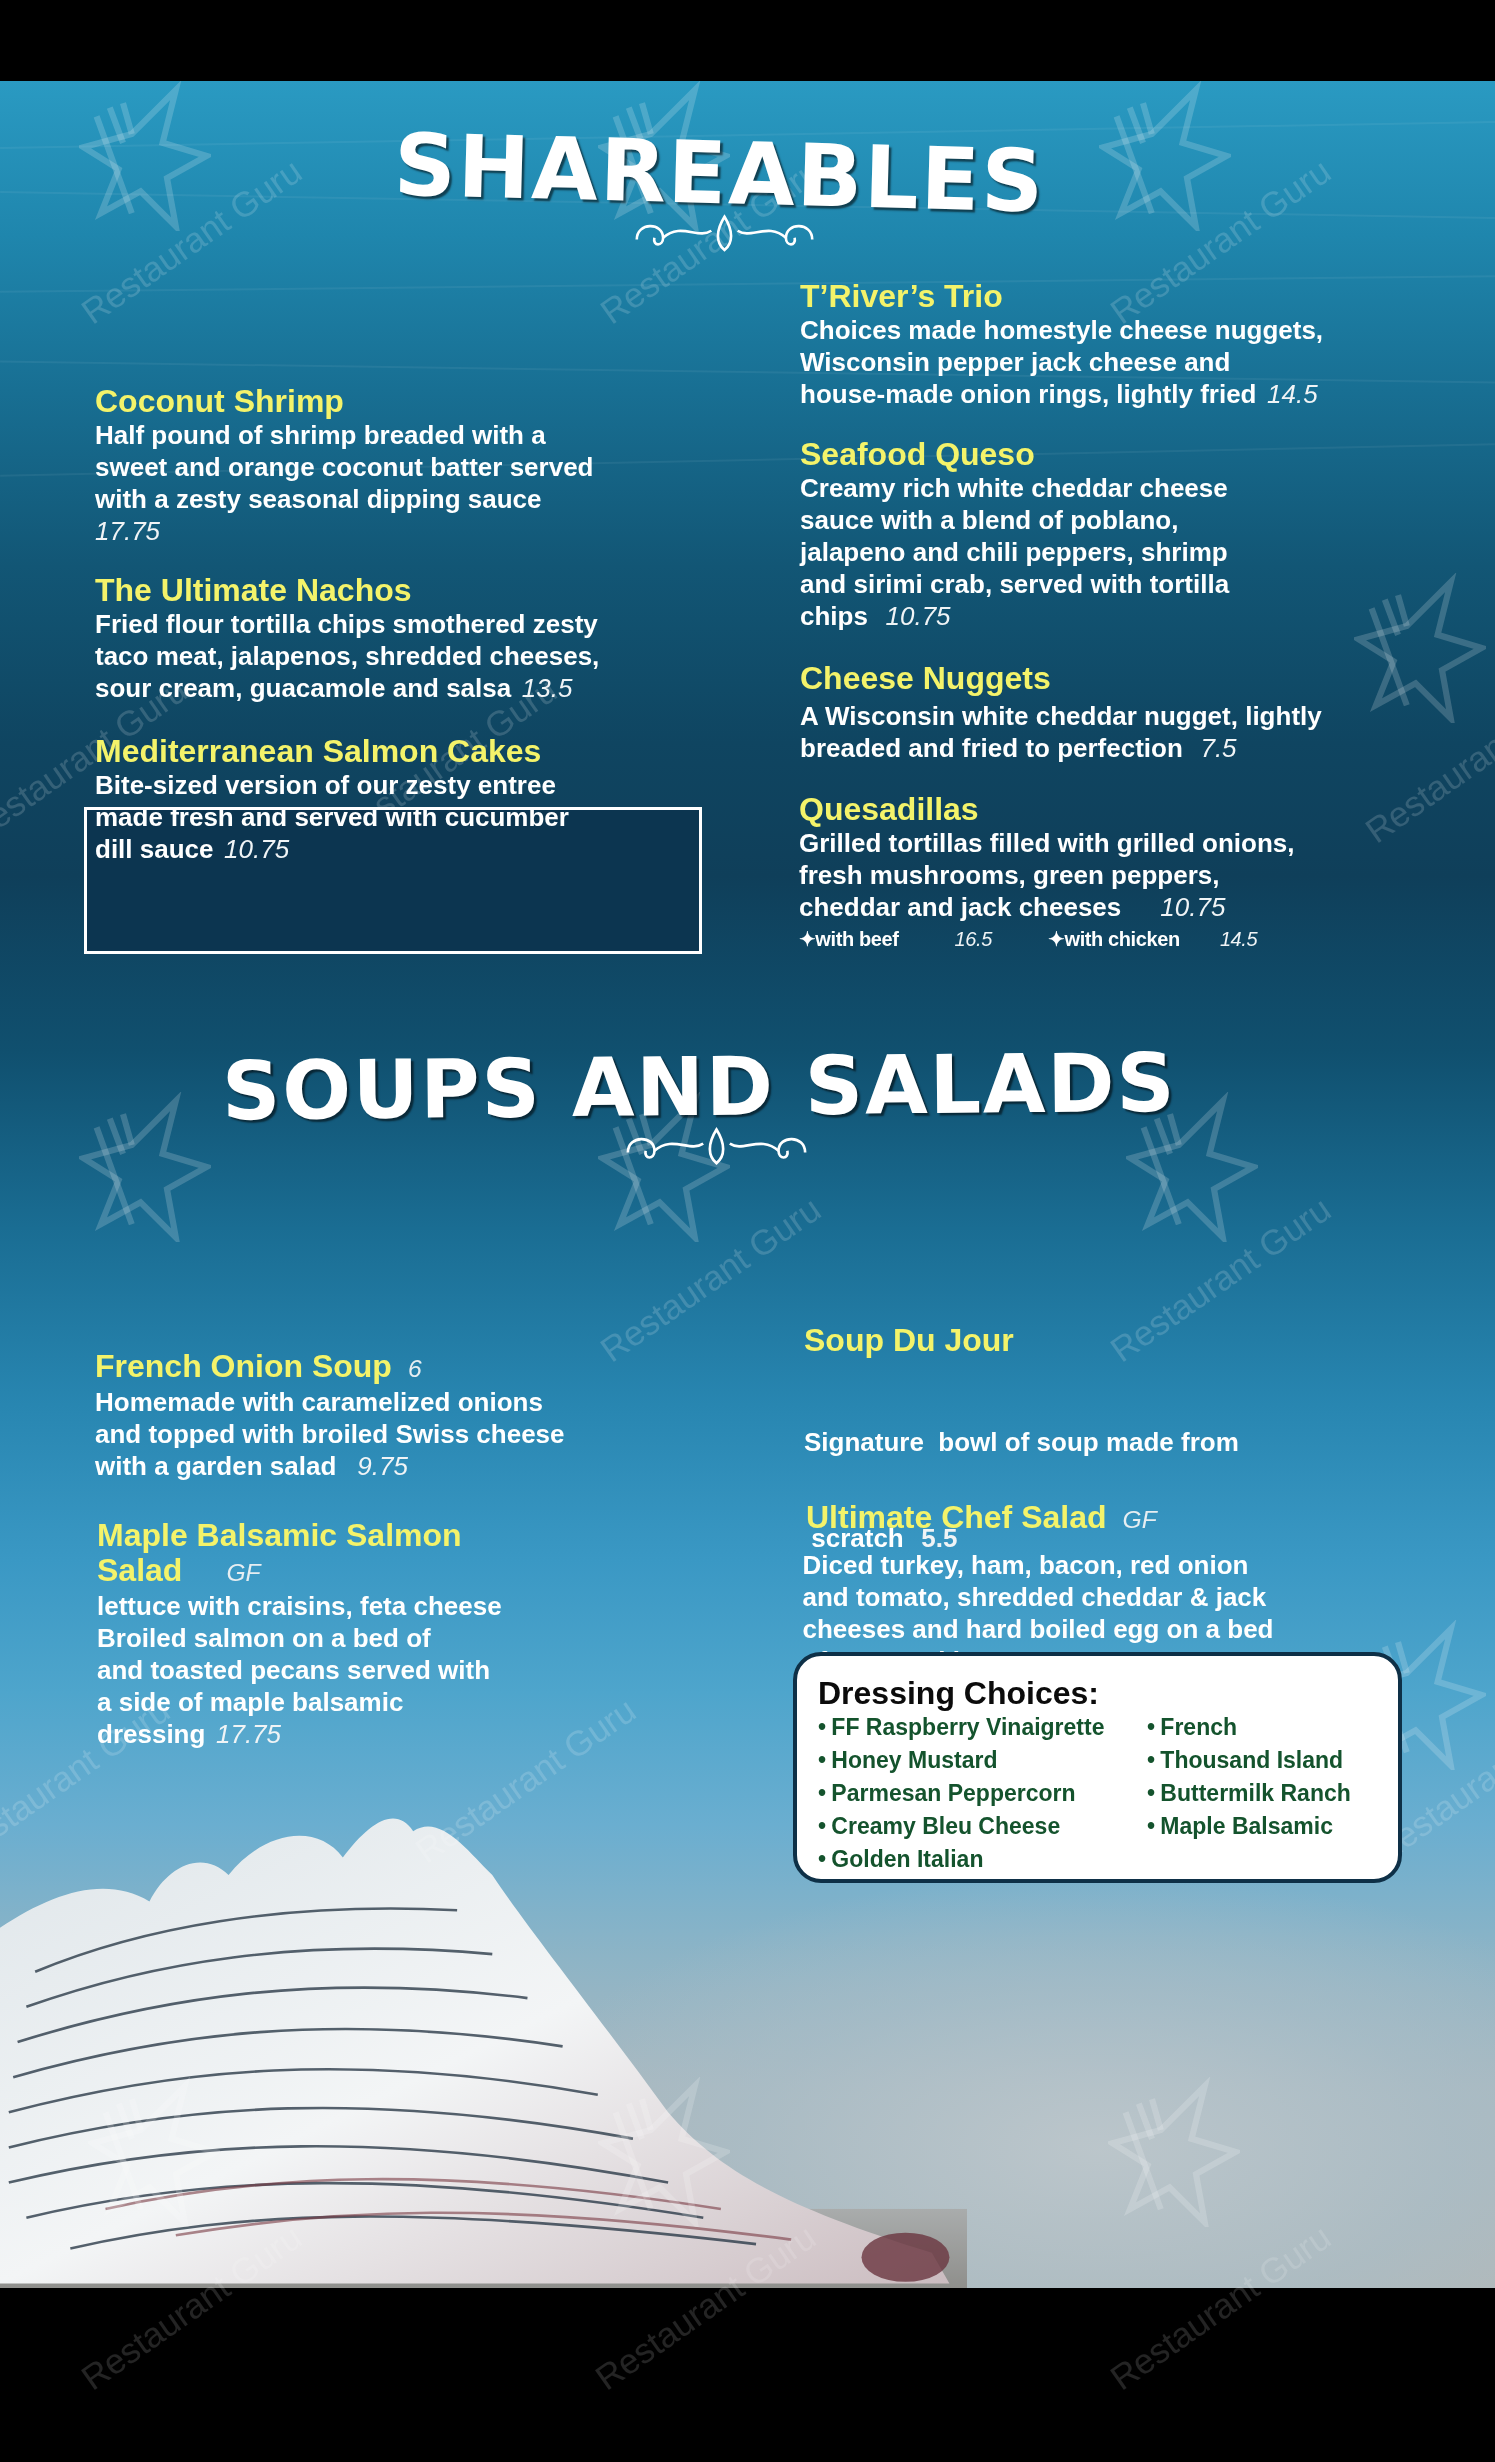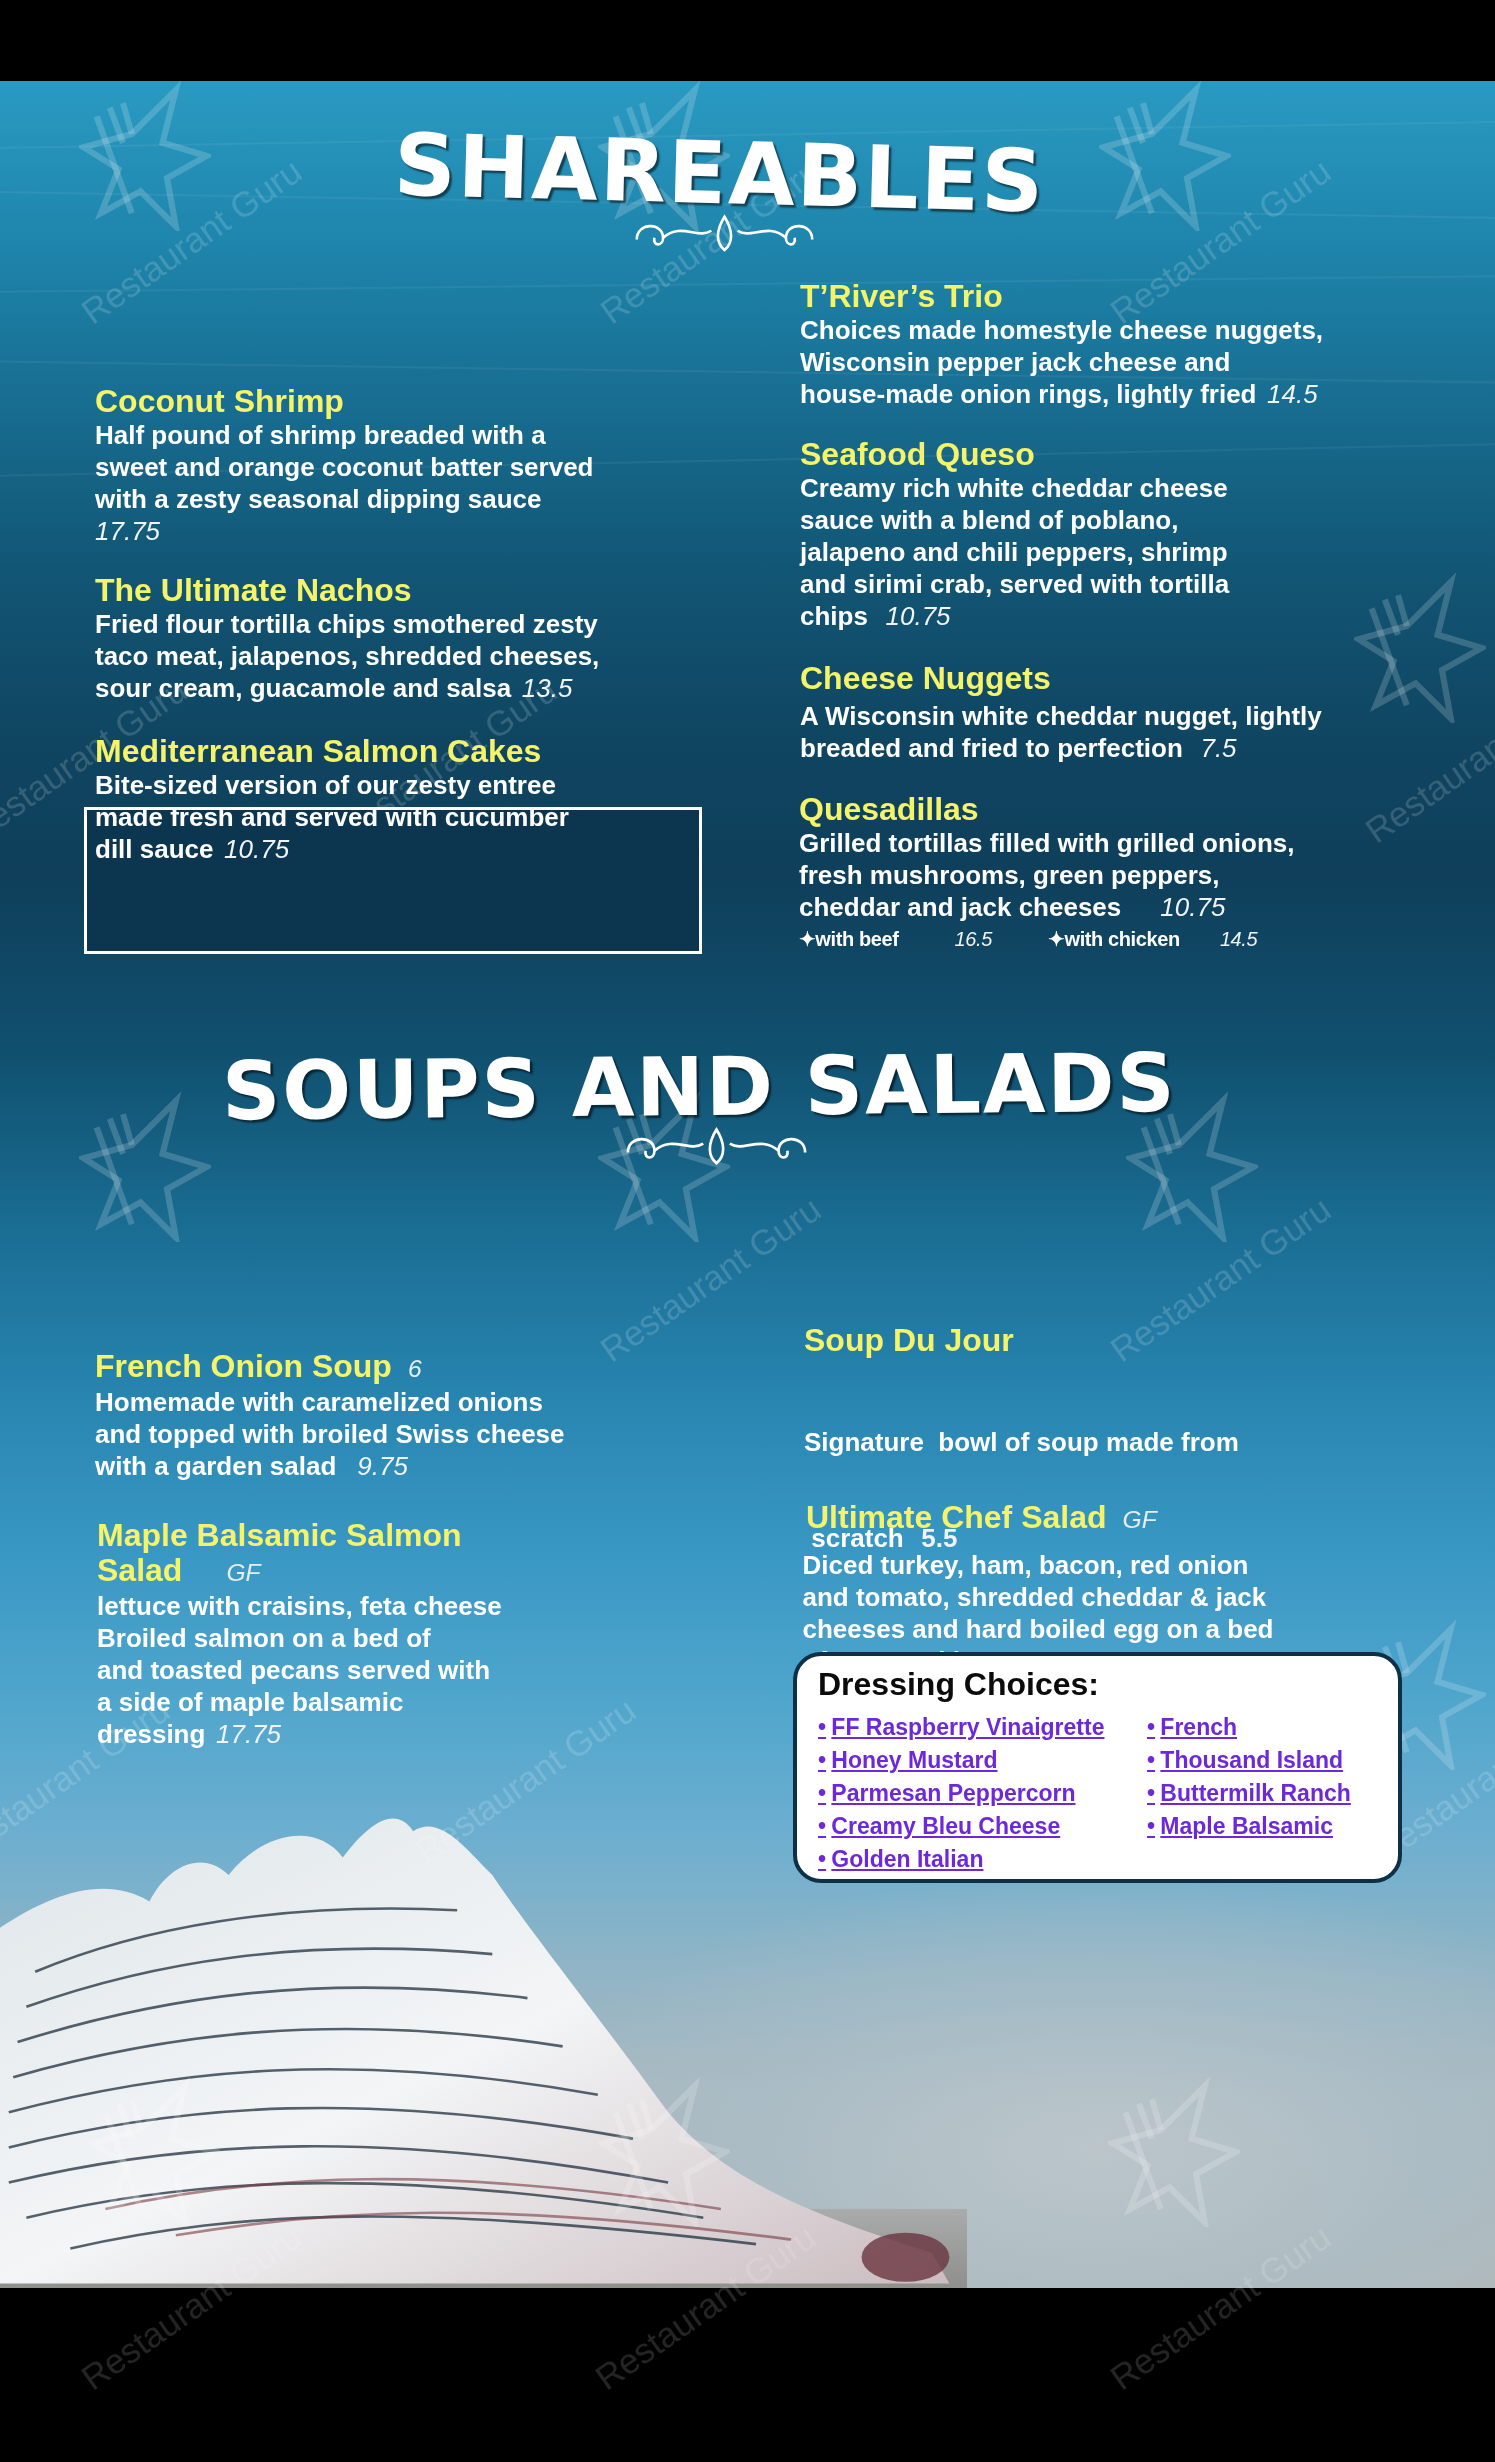--- a/index.html
+++ b/index.html
@@ -32,23 +32,23 @@
   .item-desc { color:#fff; font-weight:bold; font-size:26px; line-height:32px; }
   .price { font-style:italic; font-weight:normal; color:#f0f4f6; margin-left:10.6px;text-align:right; }
   .tag { font-style:italic; font-weight:normal; color:#e6eef2; font-size:24.6px; margin-left:16px; }
   .price-bold { font-weight:bold; font-style:normal; margin-left:17.6px; }
   .featured-box { position:absolute; left:84px; top:726px; width:612px; height:141px;
      border:3.5px solid #ffffff; background:#0c3550; }
   .variant-row { color:#fff; font-weight:bold; font-size:20px; line-height:32px; letter-spacing:-0.4px; }
   .variant-row .price { margin-left:0; }
   .dress-box { position:absolute; left:793px; top:1652px; width:601px; height:223px;
      border:4.4px solid #0e3047; border-radius:28px; background:#ffffff; }
-  .dress-title { position:absolute; left:21px; top:10px; font-size:32px; font-weight:bold; color:#0b0b0b; }
+  .dress-title { position:absolute; left:21px; top:19px; font-size:32px; font-weight:bold; color:#0b0b0b; }
   .dress-col { position:absolute; top:55px; }
-  .dress-item { font-size:23px; font-weight:bold; color:#6d28d9; line-height:33px; white-space:nowrap;text-decoration:underline; }
+  .dress-item { font-size:23px; font-weight:bold; color:#14532d; line-height:33px; white-space:nowrap; }
   .dress-item .bullet { margin-right:5.3px; }
   
   .shell { position:absolute; left:0; top:1715px; width:967px; height:492px; }
   .shell svg { width:100%; height:100%; }
 </style>
 </head>
 <body>
 
 <div class="top-bar"></div>
 

